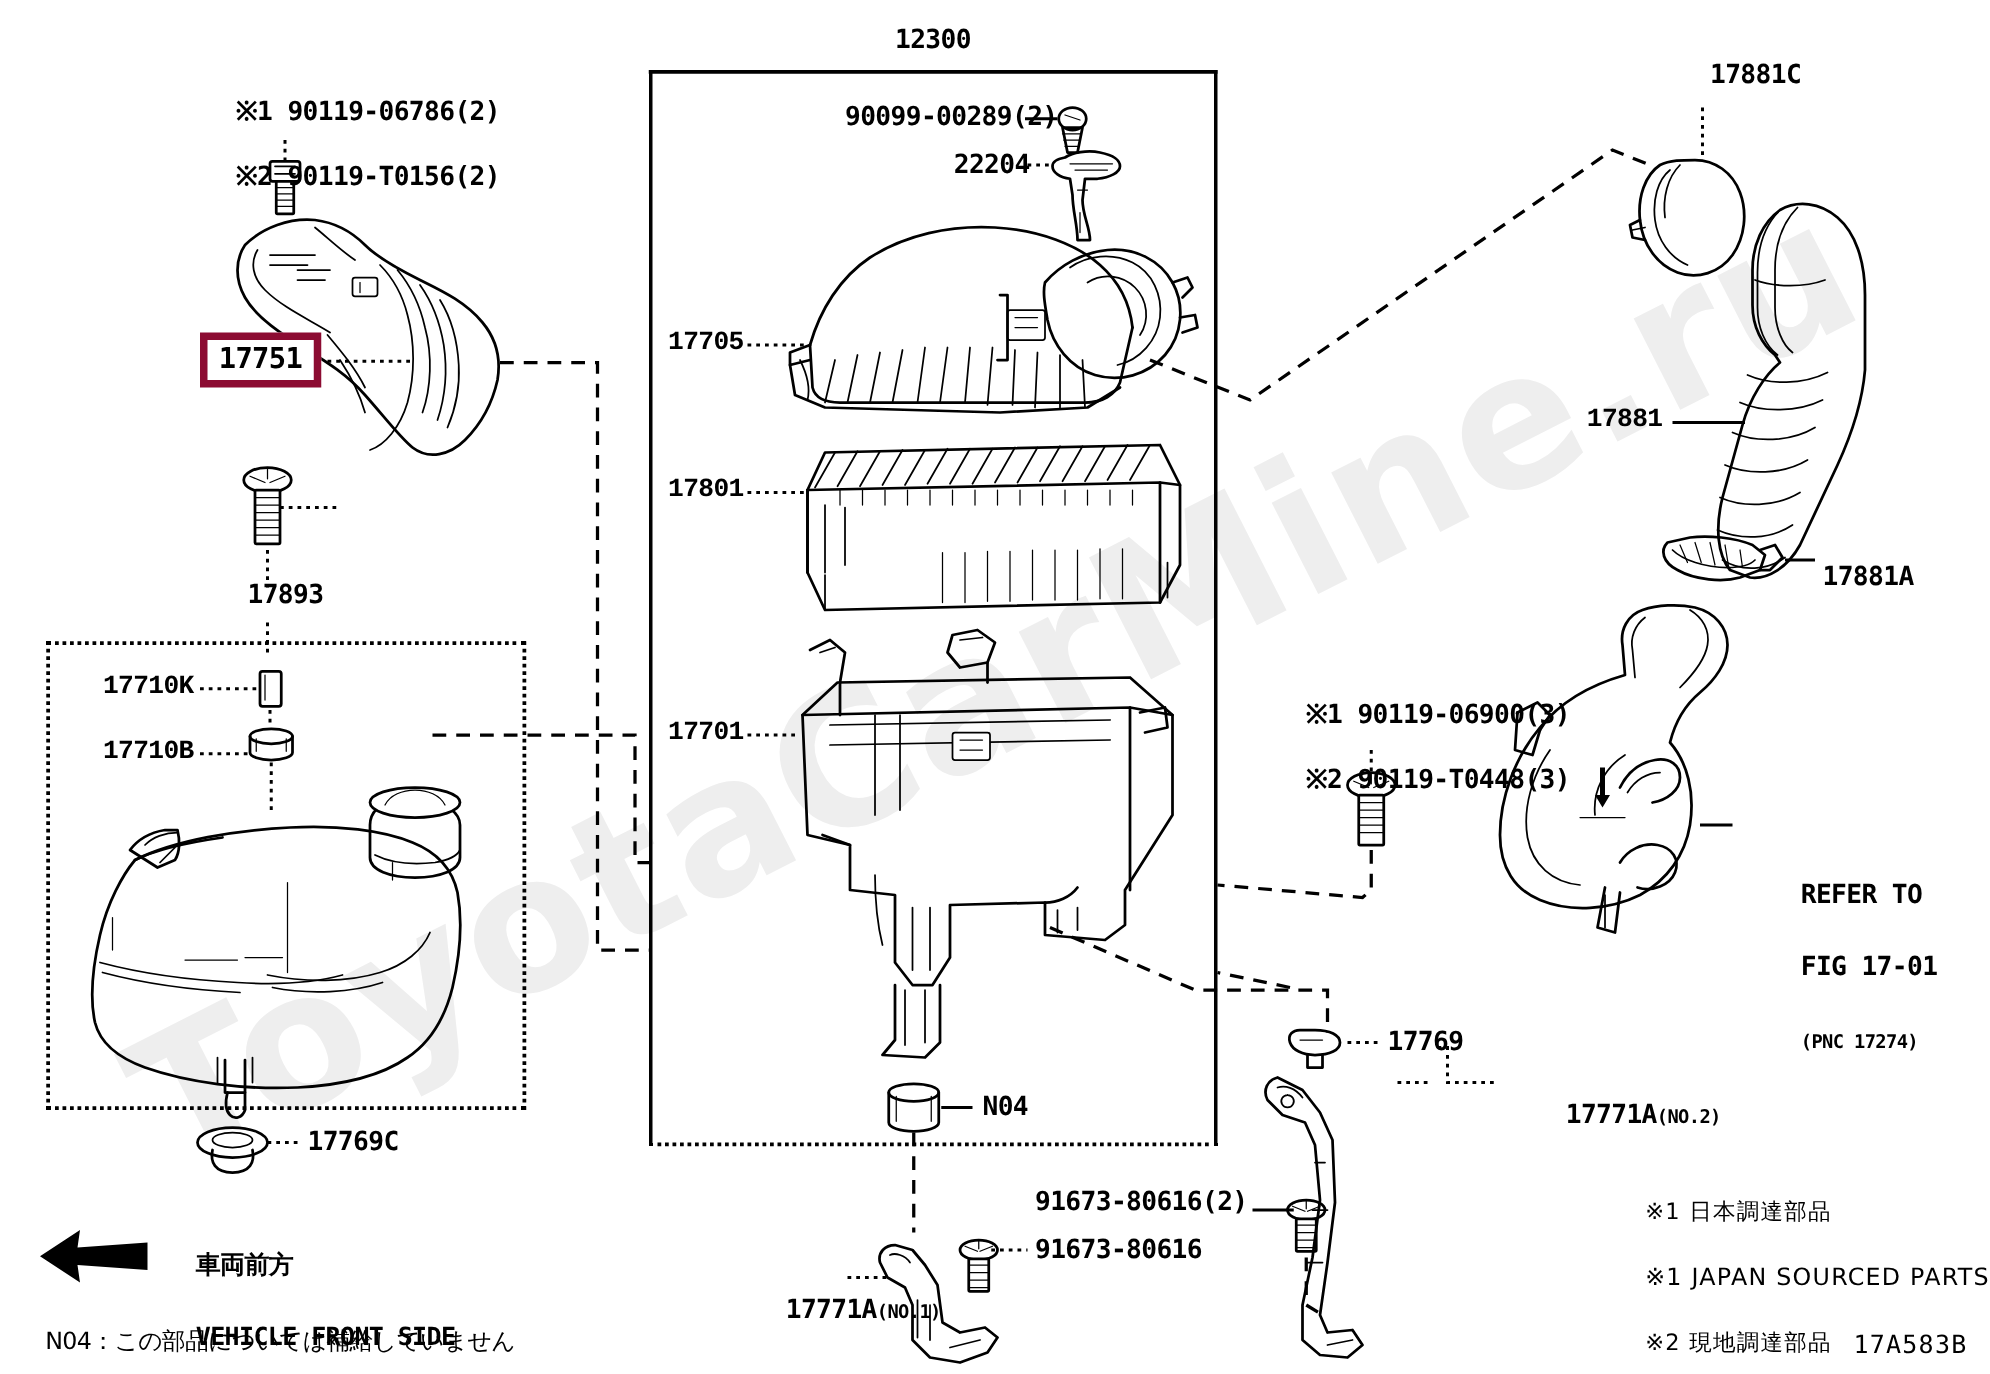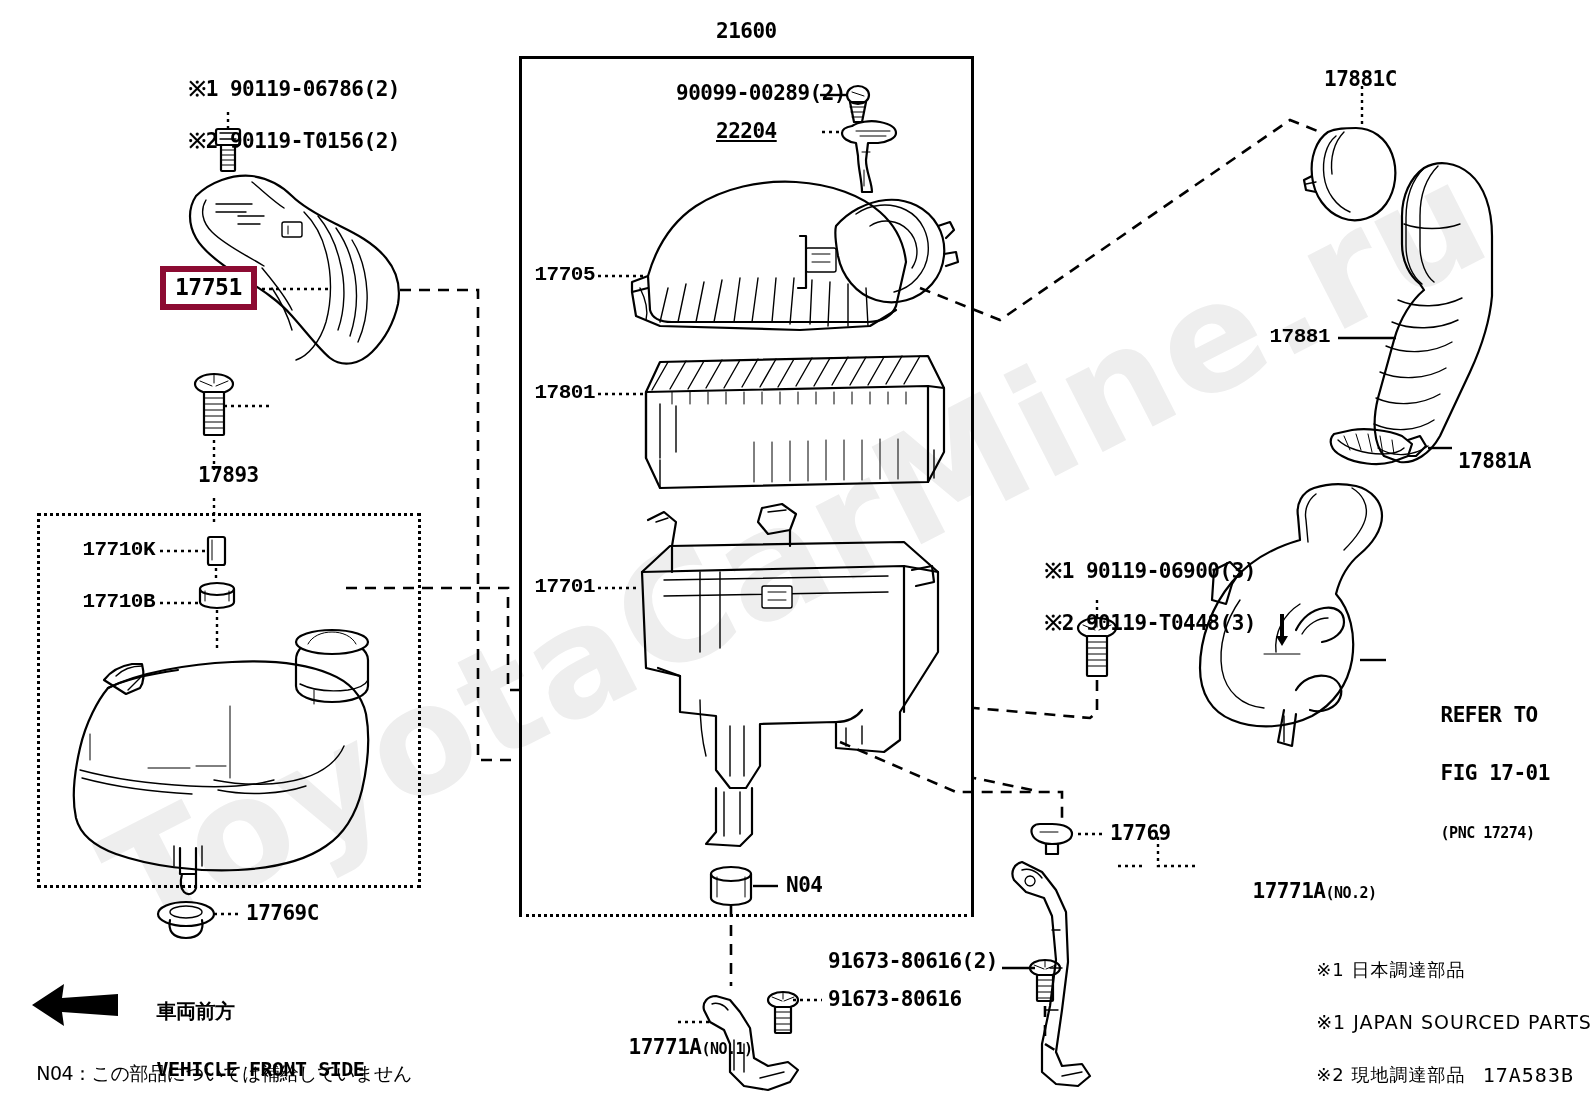--- a/index.html
+++ b/index.html
@@ -455,23 +455,23 @@
   <div id="hl-17751" style="left:160px;top:266px;">
     <span>17751</span>
   </div>
 
 
   <div class="lbl" style="left:198px;top:462px;">17893</div>
   <div class="lbl right" style="left:0px;top:537px;width:155px;">17710K</div>
   <div class="lbl right" style="left:0px;top:589px;width:155px;">17710B</div>
   <div class="lbl" style="left:246px;top:900px;">17769C</div>
 
-  <div class="lbl" style="left:716px;top:18px;">21600</div>
+  <div class="lbl" style="left:716px;top:18px;">12300</div>
   <div class="lbl" style="left:676px;top:80px;">90099-00289(2)</div>
-  <div class="lbl" style="left:716px;top:118px;text-decoration:underline;">22204</div>
+  <div class="lbl" style="left:763px;top:118px;">22204</div>
 
   <div class="lbl right" style="left:470px;top:262px;width:125px;">17705</div>
   <div class="lbl right" style="left:470px;top:380px;width:125px;">17801</div>
   <div class="lbl right" style="left:470px;top:574px;width:125px;">17701</div>
 
   <div class="lbl" style="left:786px;top:872px;">N04</div>
 
   <div class="lbl" style="left:580px;top:1008px;">
     <span>17771A</span><span class="sub">(NO.1)</span>
   </div>
@@ -483,21 +483,21 @@
     <span>※1 90119-06900(3)</span><br>
     <span>※2 90119-T0448(3)</span>
   </div>
 
   <div class="lbl" style="left:1110px;top:820px;">17769</div>
 
   <div class="lbl" style="left:1204px;top:852px;">
     <span>17771A</span><span class="sub">(NO.2)</span>
   </div>
 
-  <div class="lbl" style="left:1324px;top:46px;margin-top:20px;">17881C</div>
+  <div class="lbl" style="left:1368px;top:46px;">17881C</div>
   <div class="lbl right" style="left:1210px;top:324px;width:120px;">17881</div>
   <div class="lbl" style="left:1458px;top:448px;">17881A</div>
 
   <div class="lbl" style="left:1392px;top:672px;line-height:29px;">
     <span>REFER TO</span><br>
     <span>FIG 17-01</span><br>
     <span class="sub">(PNC 17274)</span>
   </div>
 
   <div class="lbl thin" style="left:1288px;top:930px;font-size:19px;line-height:26px;">

